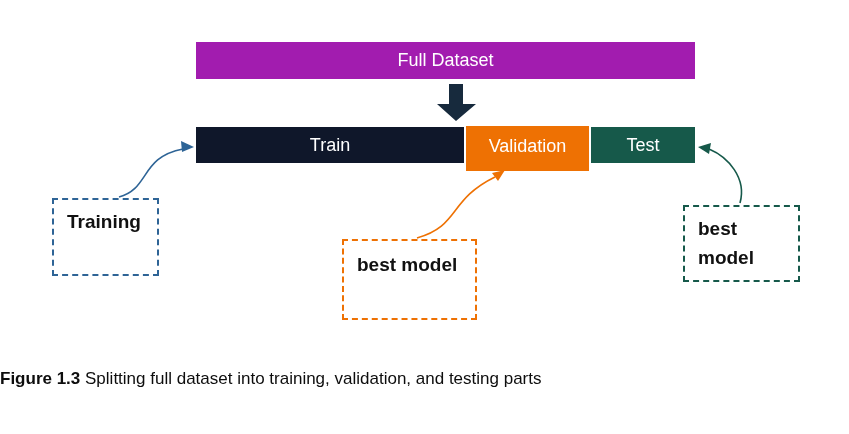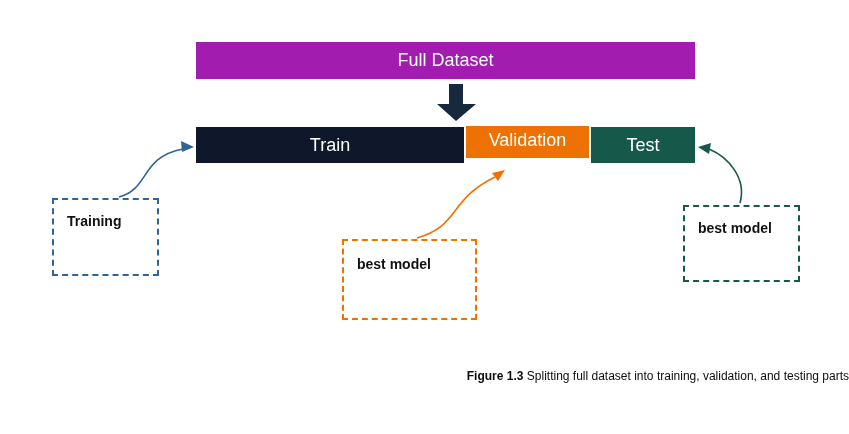--- a/index.html
+++ b/index.html
@@ -6,34 +6,34 @@
   #canvas{
     position:relative;width:849px;height:434px;background:#ffffff;overflow:hidden;
     font-family:"Liberation Sans","DejaVu Sans",sans-serif;
   }
   .bar{
     position:absolute;color:#ffffff;font-size:18px;text-align:center;
     display:flex;align-items:center;justify-content:center;box-sizing:border-box;
   }
   #full-dataset-bar{left:196px;top:42px;width:499px;height:37px;background:#a21caf;}
   #train-seg{left:196px;top:127px;width:268px;height:36px;background:#0f172a;}
-  #validation-seg{left:466px;top:126px;width:123px;height:32px;background:#ee7103;padding-bottom:4px;}
+  #validation-seg{left:466px;top:126px;width:123px;height:45px;background:#ee7103;padding-bottom:4px;}
   #test-seg{left:591px;top:127px;width:104px;height:36px;background:#16594a;align-items:center;}
   .callout{
     position:absolute;box-sizing:border-box;background:#ffffff;
-    font-size:14px;font-weight:bold;color:#111111;line-height:29px;
+    font-size:19px;font-weight:bold;color:#111111;line-height:29px;
   }
   .callout .line{display:block;}
   #training-callout{left:52px;top:198px;width:107px;height:78px;border:2px dashed #2e6496;padding:7px 0 0 13px;}
   #selecting-callout{left:342px;top:239px;width:135px;height:81px;border:2px dashed #ee7103;padding:9px 0 0 13px;}
   #testing-callout{left:683px;top:205px;width:117px;height:77px;border:2px dashed #16594a;padding:7px 0 0 13px;}
   #arrow-layer{position:absolute;left:0;top:0;width:849px;height:434px;pointer-events:none;}
   #caption{
-    position:absolute;left:0;top:369px;width:849px;text-align:right;
-    font-size:12px;color:#0d0d0d;
+    position:absolute;left:0;top:369px;width:849px;text-align:left;
+    font-size:17px;color:#0d0d0d;
   }
   #caption .bold{font-weight:bold;}
 </style>
 </head>
 <body>
 
 <div id="canvas">
 
   <div id="full-dataset-bar" class="bar">
     <span>Full Dataset</span>

